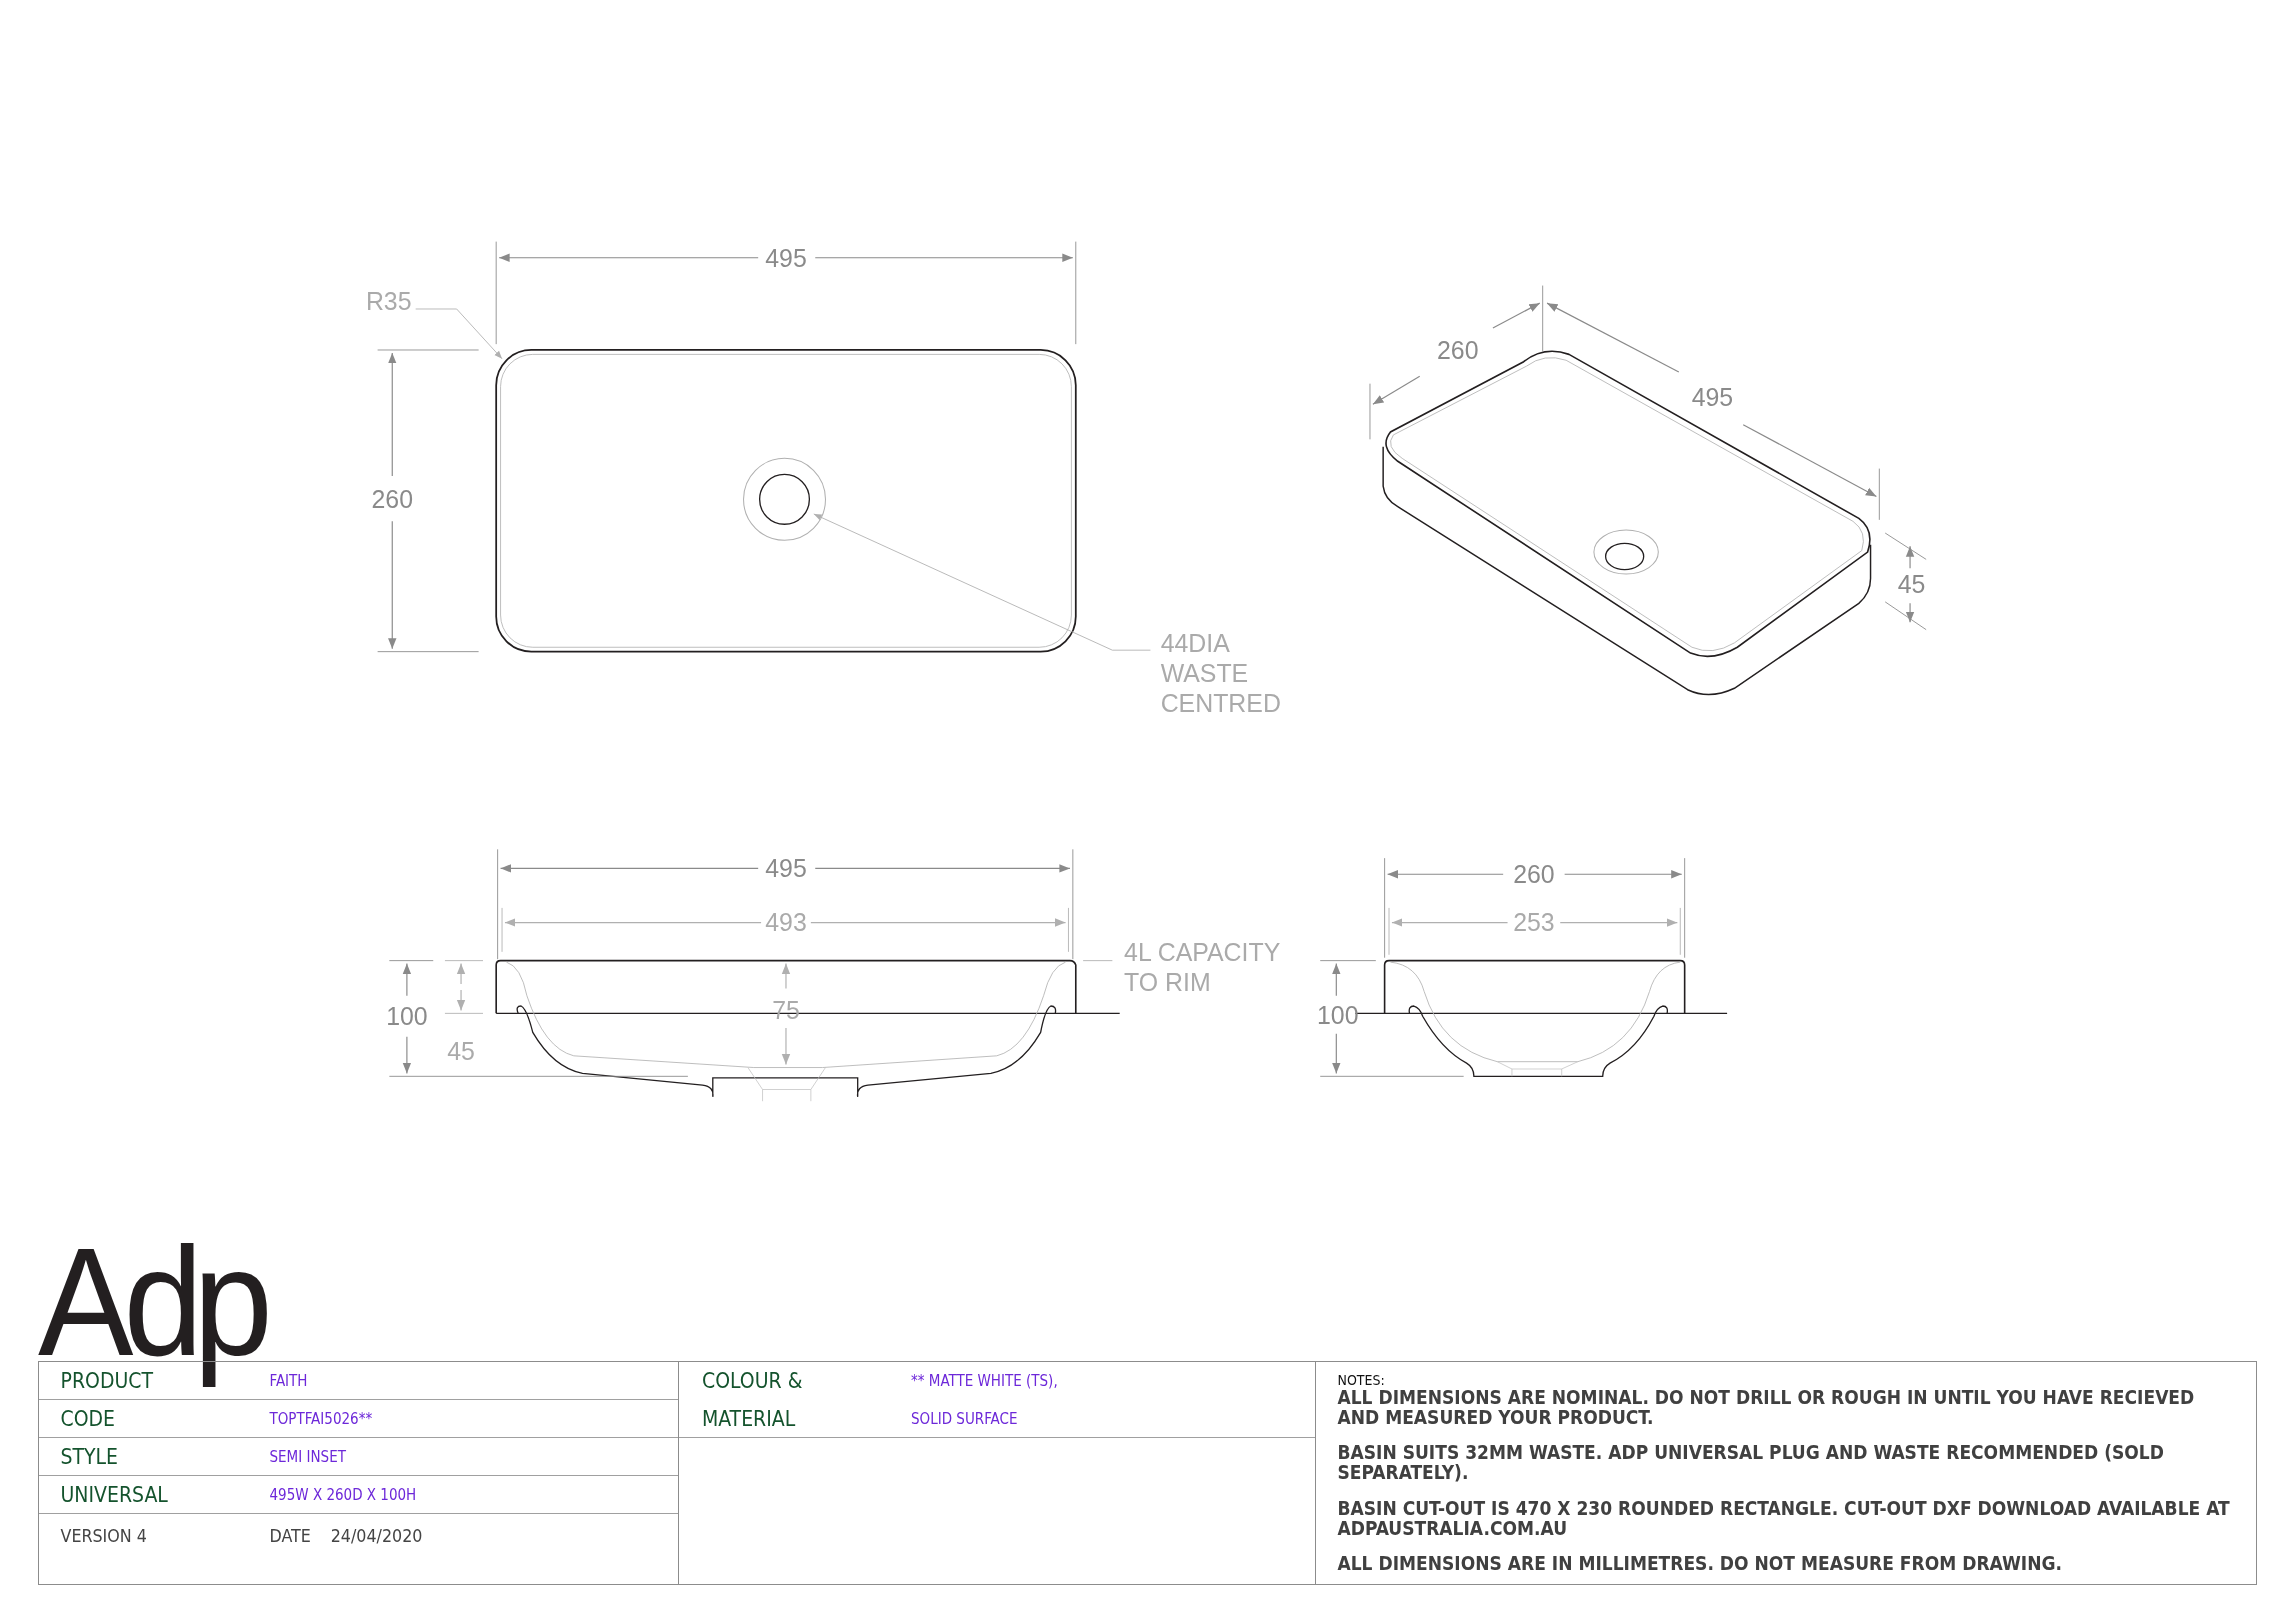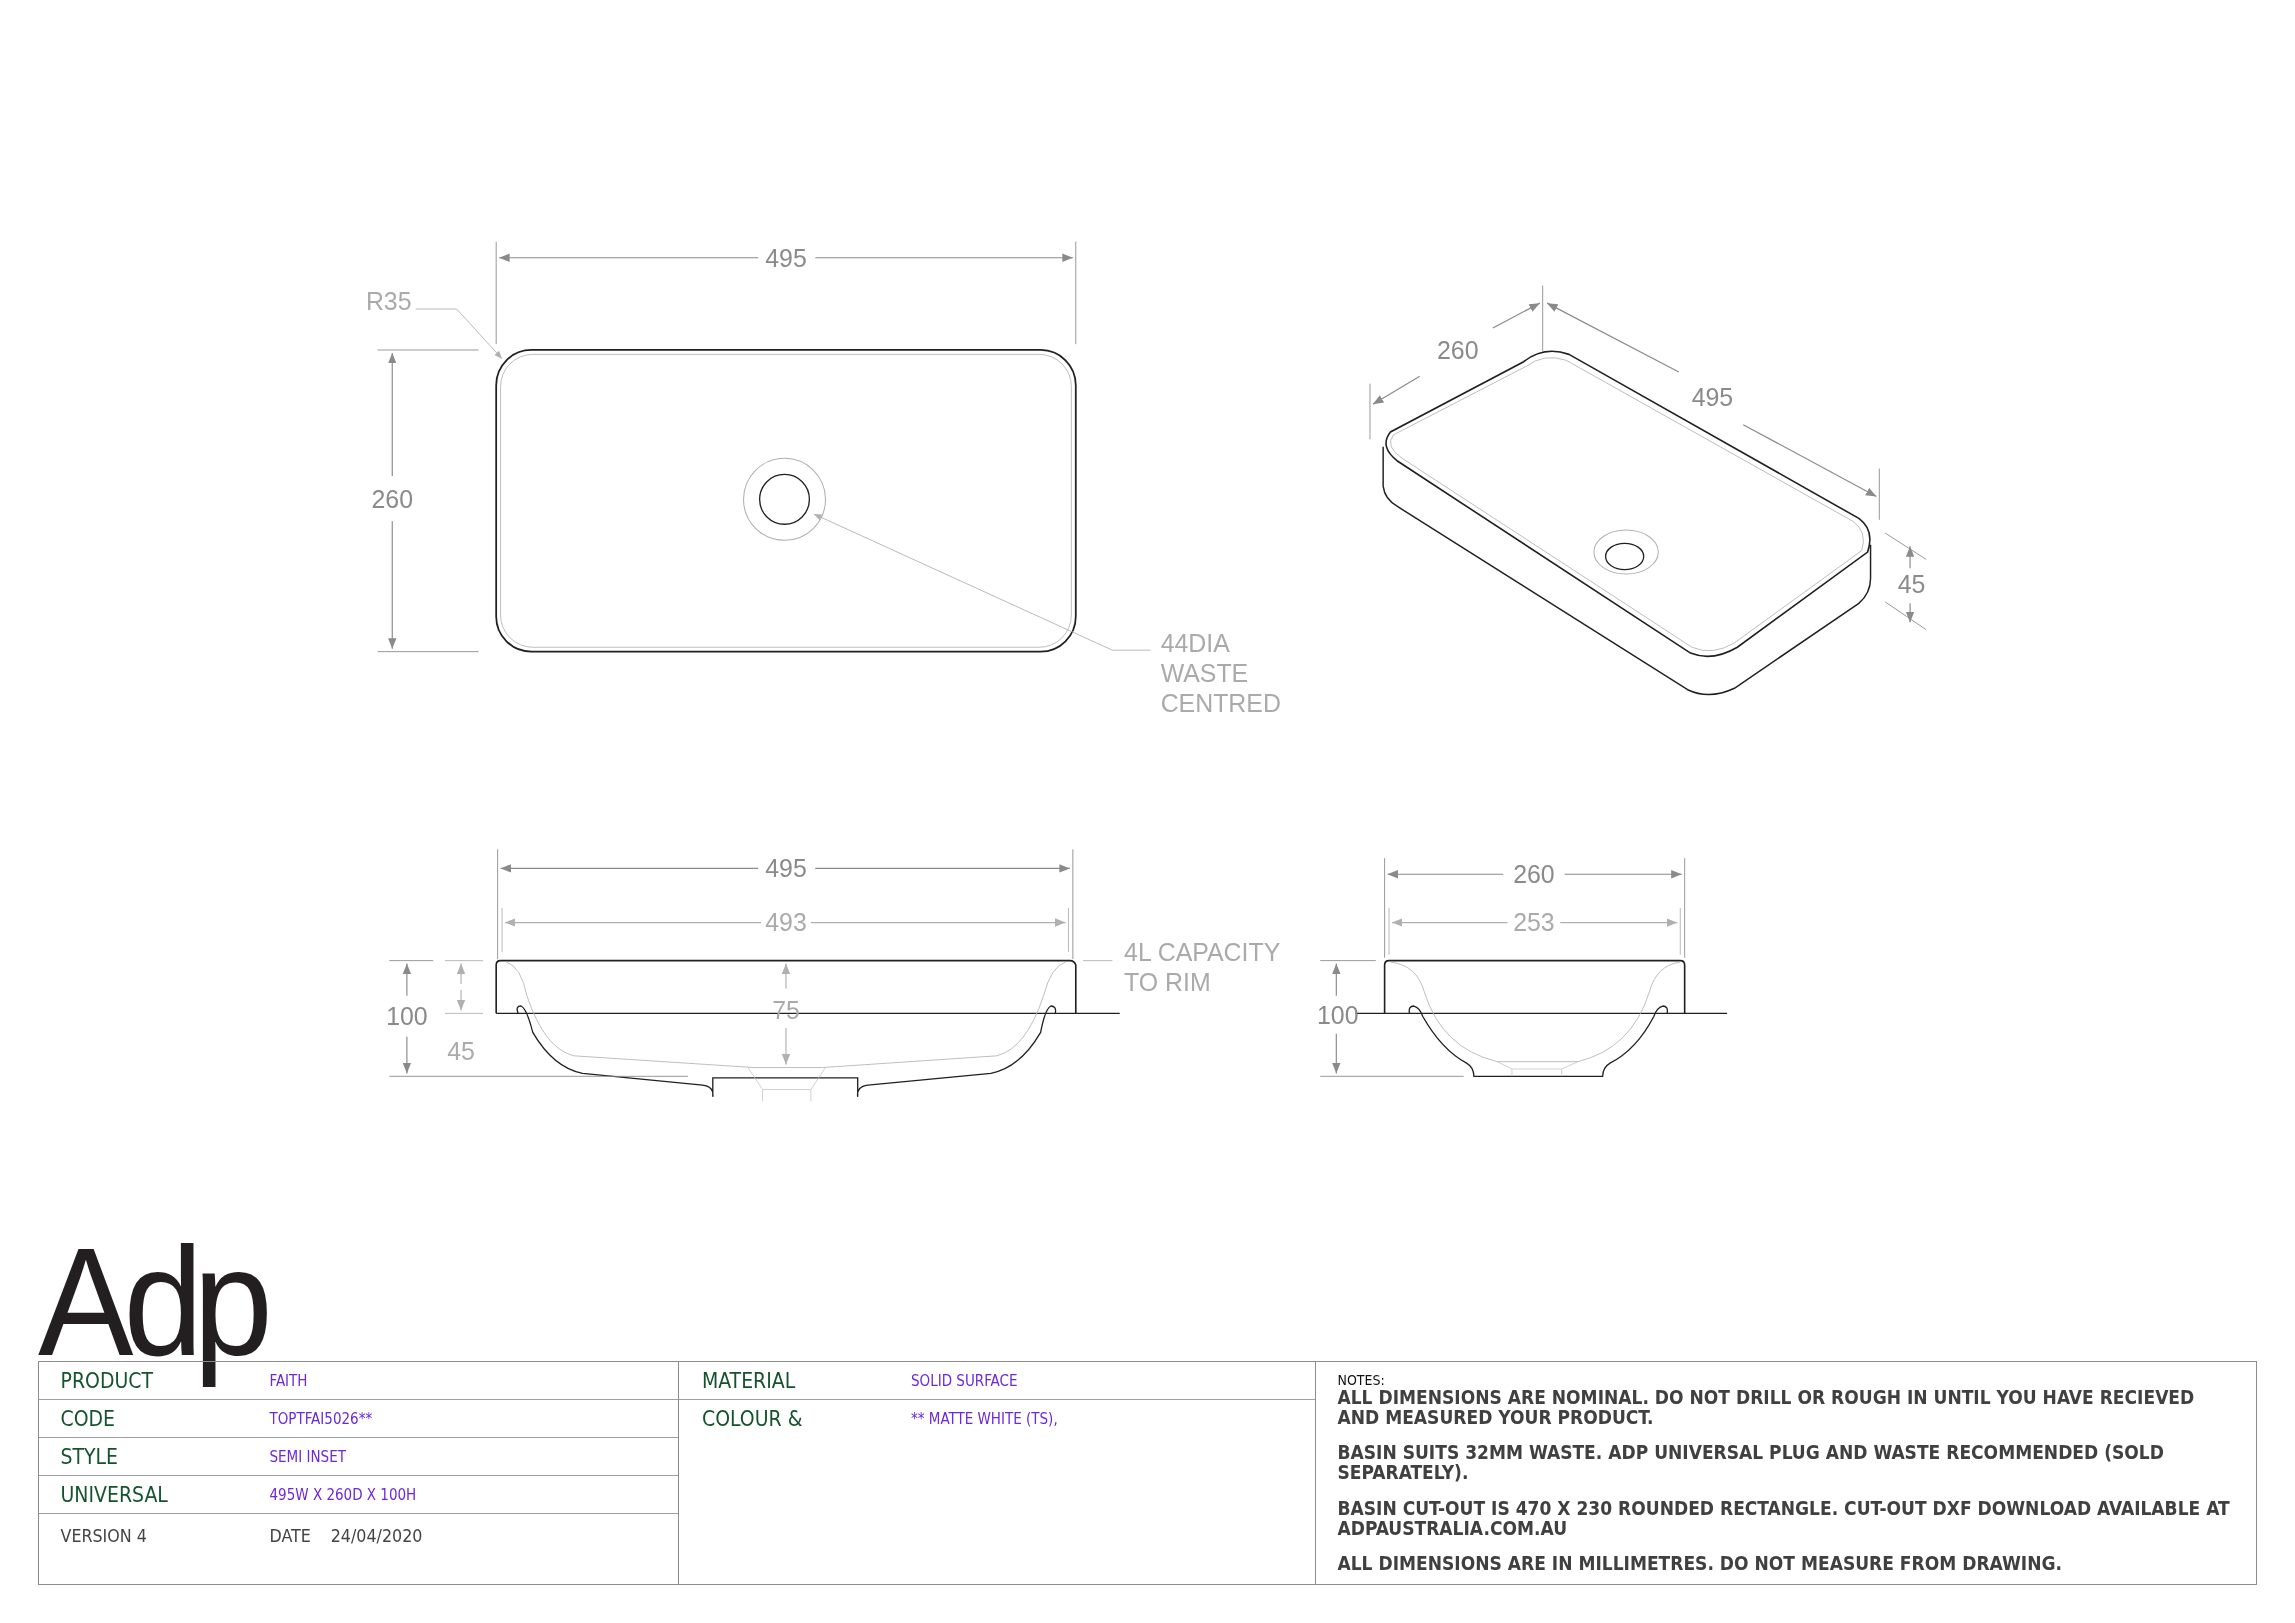--- a/index.html
+++ b/index.html
@@ -183,27 +183,27 @@
       <span class="lbl">UNIVERSAL</span>
       <span class="val">495W X 260D X 100H</span>
     </div>
     <div class="row last">
       <span class="lbl small">VERSION 4</span>
       <span class="val small" style="margin-right:20px">DATE</span>
       <span class="val small">24/04/2020</span>
     </div>
   </div>
   <div class="col2">
-    <div class="row">
-      <span class="lbl">MATERIAL</span>
-      <span class="val">SOLID SURFACE</span>
-    </div>
     <div class="row nob">
       <span class="lbl">COLOUR &amp;</span>
       <span class="val">** MATTE WHITE (TS),</span>
+    </div>
+    <div class="row">
+      <span class="lbl">MATERIAL</span>
+      <span class="val">SOLID SURFACE</span>
     </div>
     <div class="blank"></div>
   </div>
   <div class="col3">
     <div class="notes-title">NOTES:</div>
     <div class="note first">ALL DIMENSIONS ARE NOMINAL. DO NOT DRILL OR ROUGH IN UNTIL YOU HAVE RECIEVED AND MEASURED YOUR PRODUCT.</div>
     <div class="note">BASIN SUITS 32MM WASTE. ADP UNIVERSAL PLUG AND WASTE RECOMMENDED (SOLD SEPARATELY).</div>
     <div class="note">BASIN CUT-OUT IS 470 X 230 ROUNDED RECTANGLE. CUT-OUT DXF DOWNLOAD AVAILABLE AT ADPAUSTRALIA.COM.AU</div>
     <div class="note">ALL DIMENSIONS ARE IN MILLIMETRES. DO NOT MEASURE FROM DRAWING.</div>
   </div>

